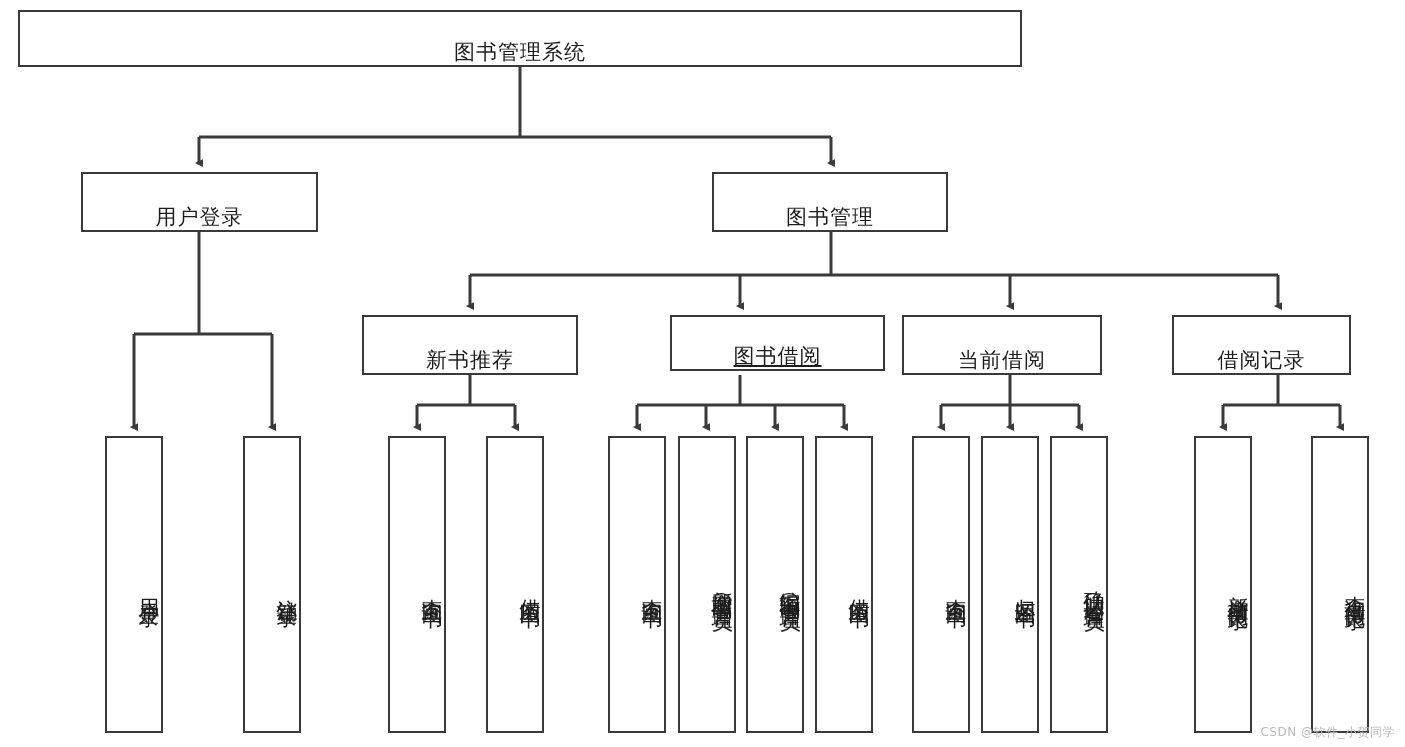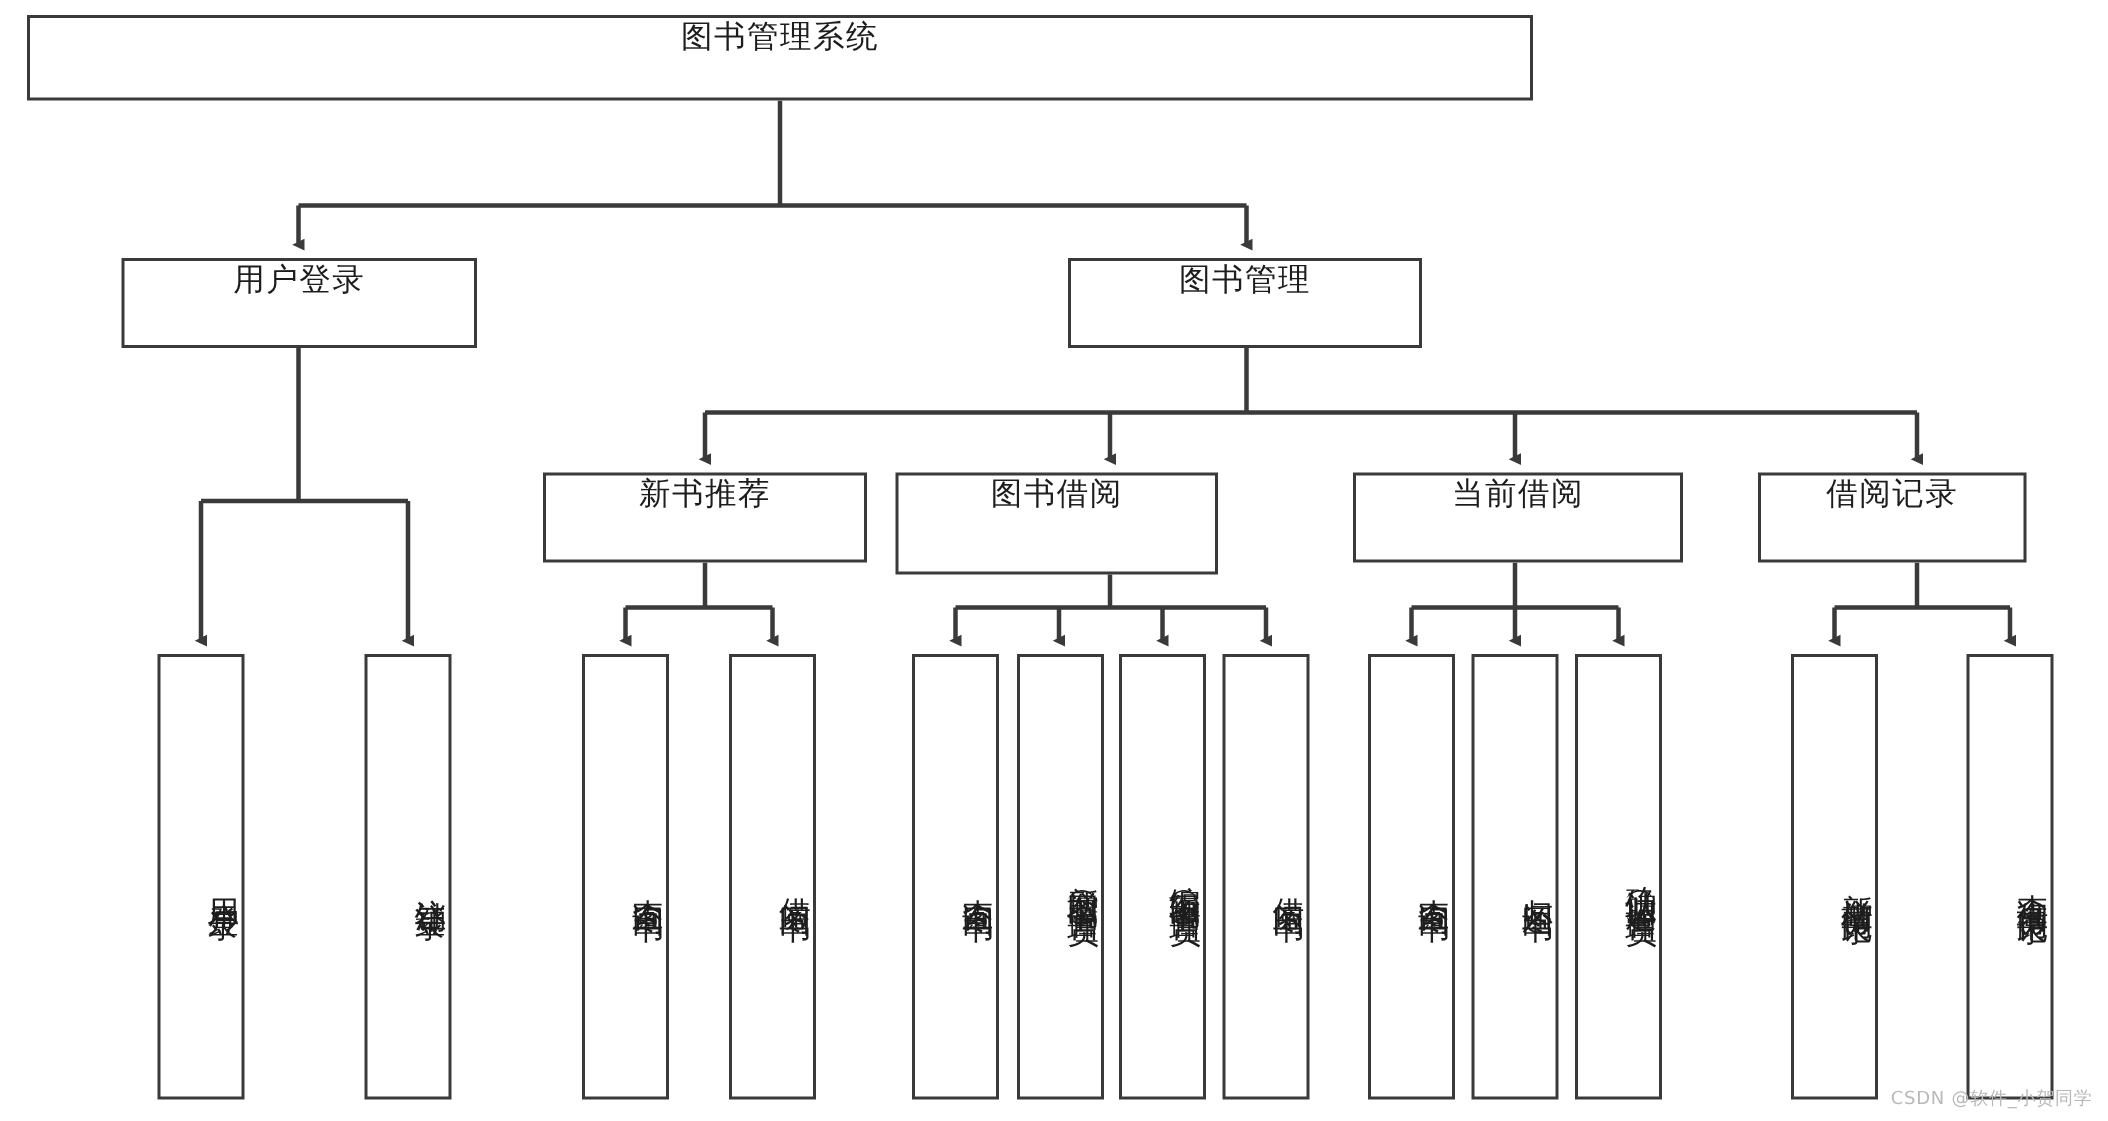--- a/index.html
+++ b/index.html
@@ -24,21 +24,21 @@
     top: 0;
     width: 1405px;
     height: 747px;
   }
   .node {
     position: absolute;
     box-sizing: border-box;
     background: #ffffff;
     border: 2px solid #3a3a3a;
     display: flex;
-    align-items: flex-start;
+    align-items: flex-end;
     justify-content: center;
     color: #1d1d1d;
     z-index: 2;
   }
   .node.horizontal {
     font-size: 21px;
     letter-spacing: 1px;
     line-height: 1.2;
   }
   .node.vertical {
@@ -130,25 +130,25 @@
   </div>
 
   <div class="node horizontal" style="left:362px; top:315px; width:216px; height:60px;">
     <span class="node-label">新书推荐</span>
   </div>
 
   <div class="node horizontal" style="left:712px; top:172px; width:236px; height:60px;">
     <span class="node-label">图书管理</span>
   </div>
 
-  <div class="node horizontal" style="left:597px; top:315px; width:215px; height:68px;">
+  <div class="node horizontal" style="left:670px; top:315px; width:215px; height:56px;text-decoration:underline;">
     <span class="node-label">图书借阅</span>
   </div>
 
-  <div class="node horizontal" style="left:902px; top:315px; width:220px; height:60px;">
+  <div class="node horizontal" style="left:902px; top:315px; width:200px; height:60px;">
     <span class="node-label">当前借阅</span>
   </div>
 
   <div class="node horizontal" style="left:1172px; top:315px; width:179px; height:60px;">
     <span class="node-label">借阅记录</span>
   </div>
 
   <div class="node vertical" style="left:105px; top:436px; width:58px; height:297px;">
     <span class="node-label">用户登录</span>
   </div>

